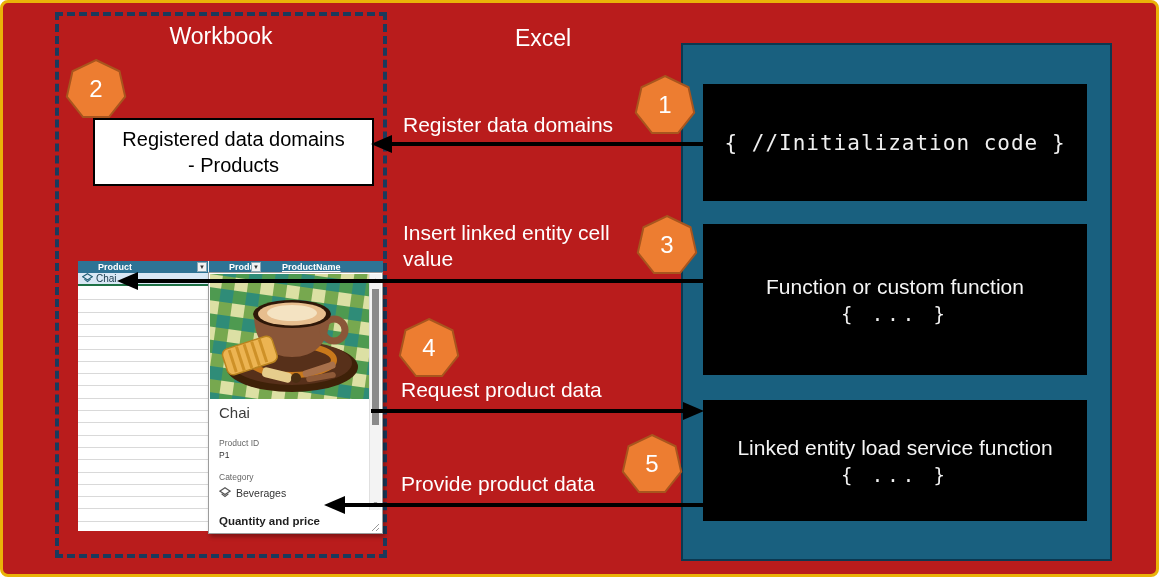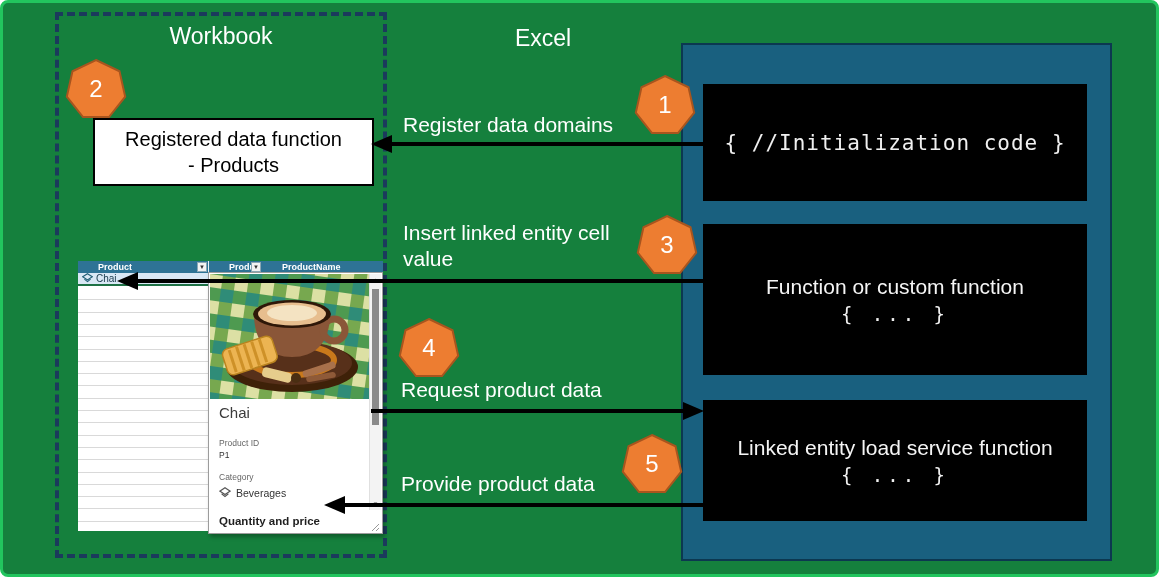--- a/index.html
+++ b/index.html
@@ -1,19 +1,19 @@
 <!DOCTYPE html>
 <html><head>
 <meta charset="utf-8">
 <style>
   * { margin:0; padding:0; box-sizing:border-box; }
   body { background:#ffffff; font-family:"Liberation Sans", sans-serif; }
   .canvas{
     position:relative; width:1159px; height:577px;
-    background:#15803d; border:3px solid #22c55e; border-radius:8px;
+    background:#b91c1c; border:3px solid #eab308; border-radius:8px;
     overflow:hidden; font-family:"Liberation Sans", sans-serif;
   }
   
   .workbook-box{ position:absolute; left:52px; top:9px; width:332px; height:546px;
     border:4px dashed #1B3A5C; }
   .workbook-title{ position:absolute; left:52px; top:20px; width:332px; text-align:center;
     color:#fff; font-size:23px; }
   .excel-label{ position:absolute; left:400px; top:22px; width:280px; text-align:center;
     color:#fff; font-size:23px; }
   .addin-box{ position:absolute; left:678px; top:40px; width:431px; height:518px;
@@ -49,21 +49,21 @@
   .badge svg{ position:absolute; inset:0; }
   .badge .num{ position:absolute; inset:0; display:flex; align-items:center; justify-content:center;
     color:#fff; font-size:24px; padding-bottom:2px; }
   
   .sheet{ position:absolute; left:75px; top:258px; width:305px; height:270px; background:#fff; z-index:5; }
   .sheet-header{ position:absolute; left:0; top:0; width:100%; height:12px; background:#2E7395;
     display:flex; color:#fff; font-size:9px; font-weight:bold; line-height:12px; }
   .hcell{ display:flex; align-items:center; padding-left:20px; }
   .hcell.c1{ width:131px; border-right:1px solid #e8f0f5; }
   .hcell.c2{ width:53px; }
-  .hcell.c3{ flex:1; }
+  .hcell.c3{ flex:1;text-decoration:underline; }
   .hname{ flex:1; overflow:hidden; white-space:nowrap; }
   .dropdown-btn{ width:10px; height:10px; background:#F2F2F2; border:1px solid #8aa7b5;
     font-size:6px; color:#333; line-height:8px; text-align:center; margin-right:1px; flex:none; }
   .chai-row{ position:absolute; left:0; top:12px; width:131px; height:13px; background:#D9E8F5;
     border-bottom:2px solid #1E7145; display:flex; align-items:center; font-size:10px; color:#17384A; }
   .chai-row svg{ margin:0 3px 0 4px; flex:none; }
   .col-body{ position:absolute; left:0; top:27px; width:131px; height:243px;
     background:repeating-linear-gradient(to bottom, #ffffff 0px, #ffffff 11.3px, #D9D9D9 11.3px, #D9D9D9 12.3px);
     border-right:1px solid #cfcfcf; }
   
@@ -102,21 +102,21 @@
   <div class="code-box b2">
     <div class="code-title">Function or custom function</div>
     <div class="code-mono dots">{ ... }</div>
   </div>
   <div class="code-box b3">
     <div class="code-title">Linked entity load service function</div>
     <div class="code-mono dots">{ ... }</div>
   </div>
 
   <div class="registered-box">
-    <span>Registered data function</span>
+    <span>Registered data domains</span>
     <span>- Products</span>
   </div>
 
   <div class="sheet">
     <div class="sheet-header">
       <div class="hcell c1">
         <span class="hname">Product</span>
         <span class="dropdown-btn">▼</span>
       </div>
       <div class="hcell c2">

